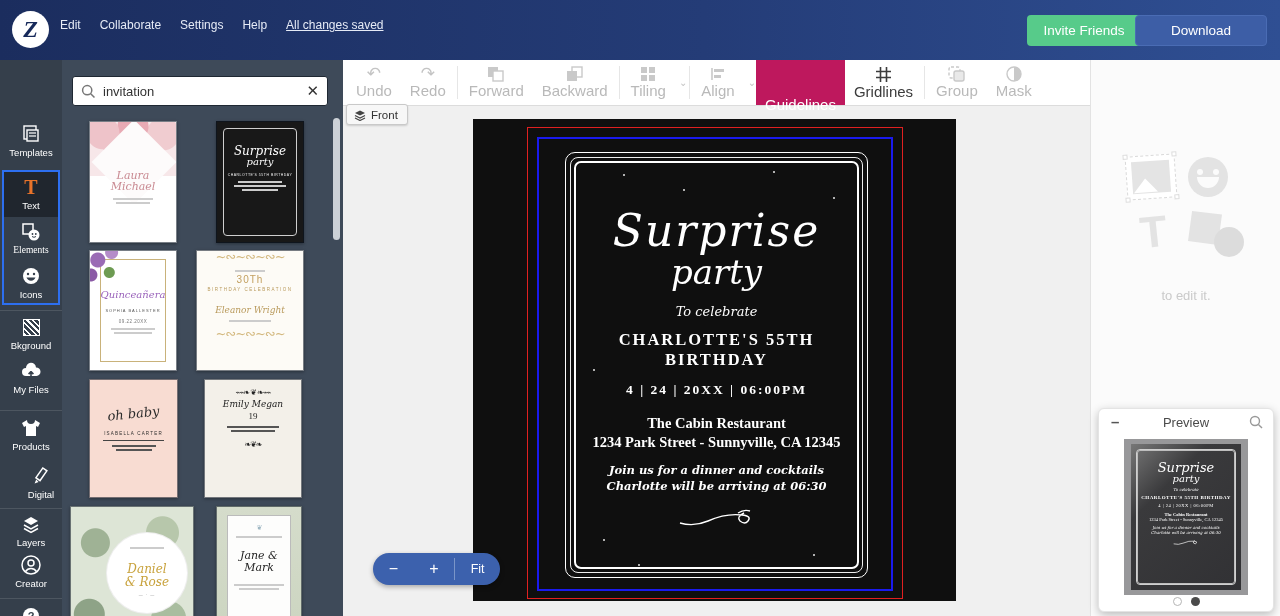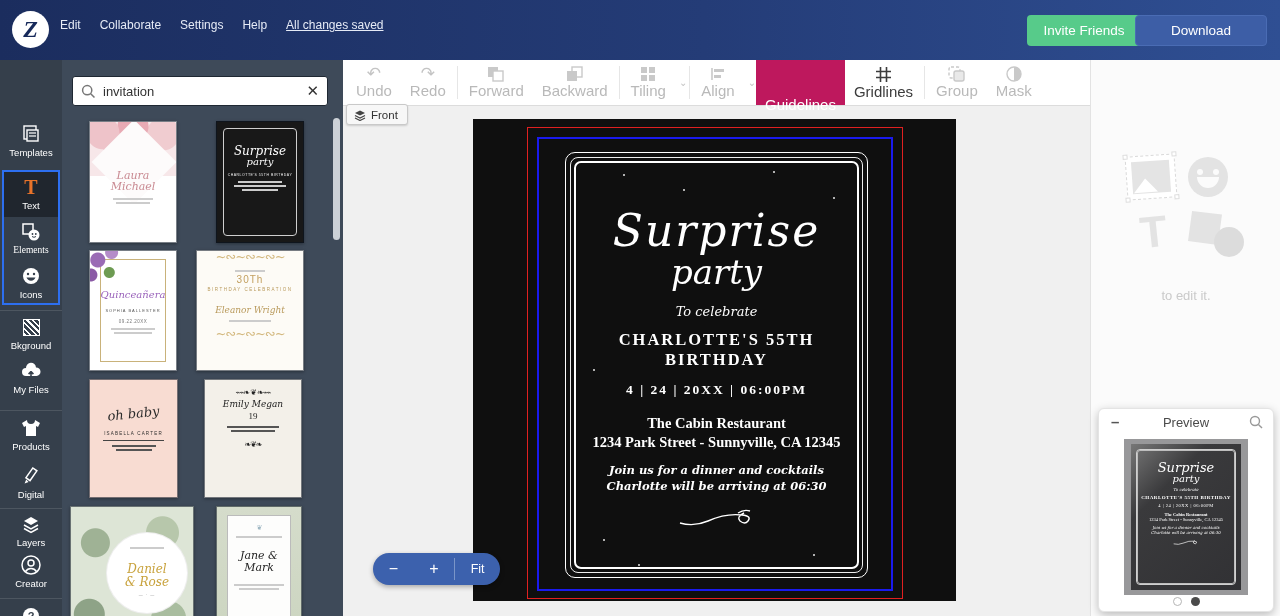--- a/index.html
+++ b/index.html
@@ -315,21 +315,21 @@
 
     <div class="side-item" style="top:358px;">
       <div class="side-ico">
         <svg width="22" height="20" viewBox="0 0 22 20">
             <path d="M7 2 L2 5 L4 9 L6 8 L6 18 L16 18 L16 8 L18 9 L20 5 L15 2 A3.2 3.2 0 0 1 7 2 z" fill="#fff"></path>
           </svg>
       </div>
       <div class="lbl">Products</div>
     </div>
 
-    <div class="side-item" style="top:406px;">
+    <div class="side-item" style="top:406px;margin-left:10px;">
       <div class="side-ico">
         <svg width="20" height="20" viewBox="0 0 20 20">
             <rect x="8" y="2" width="5" height="12" transform="rotate(35 10 8)" fill="none" stroke="#fff" stroke-width="1.5"></rect>
             <path d="M5.2 13.5 l-1.6 4 l4-1.6 z" fill="#fff"></path>
           </svg>
       </div>
       <div class="lbl">Digital</div>
     </div>
 
     <div class="side-div" style="top:448px;"></div>

